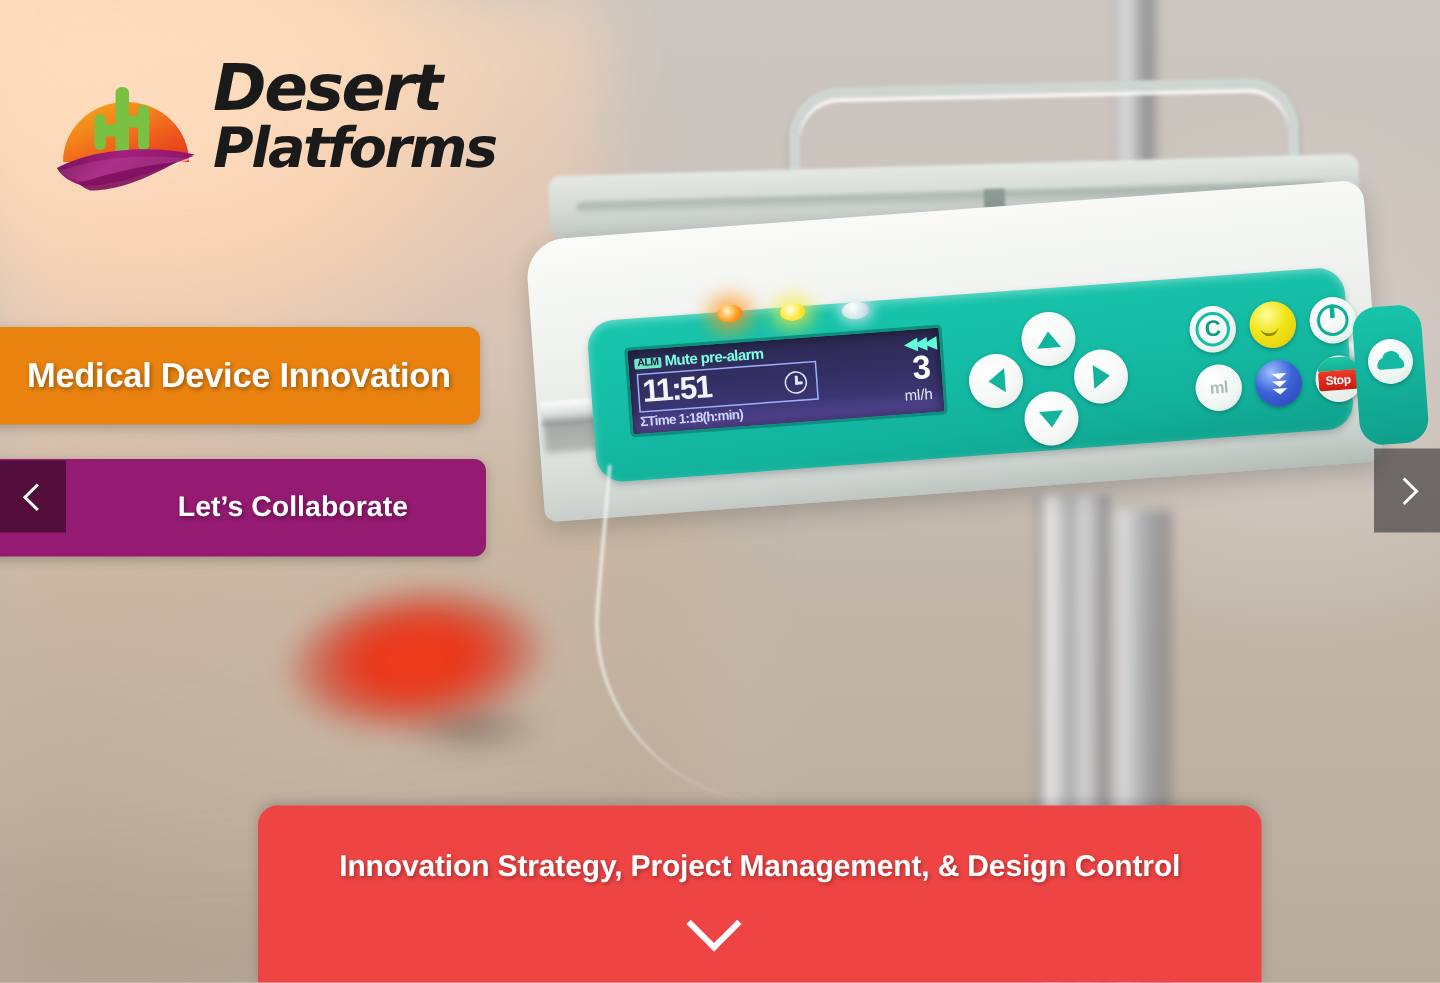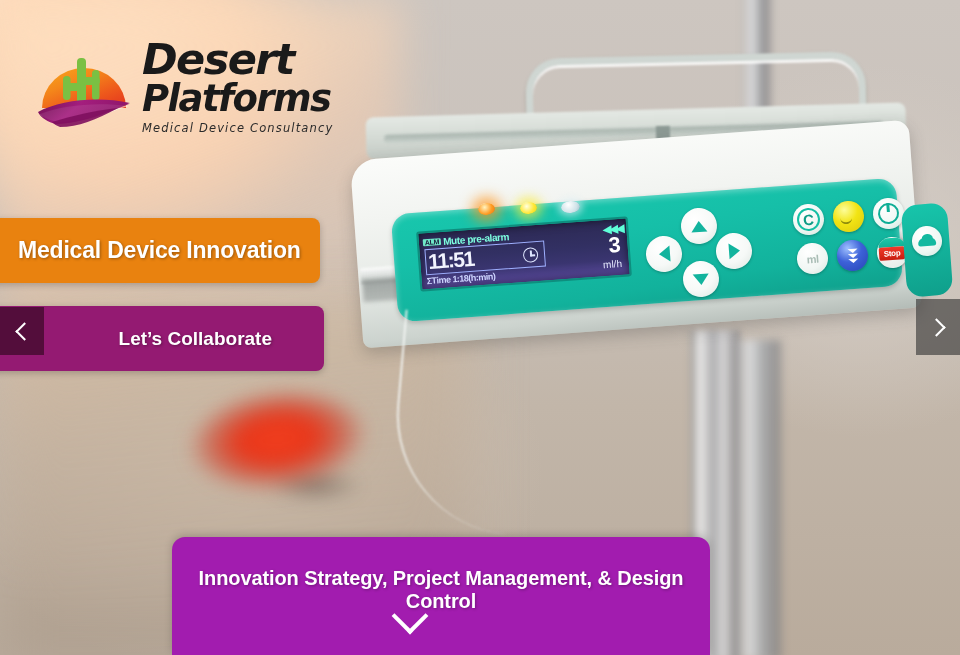--- a/index.html
+++ b/index.html
@@ -307,22 +307,22 @@
   }
   .chev {
     width:13px; height:13px;
     border-top:2.5px solid #ffffff;
     border-right:2.5px solid #ffffff;
   }
   .chev-left  { transform:rotate(-135deg); margin-left:4px; }
   .chev-right { transform:rotate(45deg); margin-right:4px; }
 
   .banner-bottom {
-    position:absolute; left:172px; top:537px; width:538px; height:118px;
-    background:#a21caf;
+    position:absolute; left:172px; top:537px; width:669px; height:118px;
+    background:#ef4444;
     border-radius:13px 13px 0 0;
     box-shadow:0 -2px 8px rgba(0,0,0,.18);
     z-index:5;
   }
   .banner-bottom .bb-text {
     position:absolute; left:0; right:0; top:30px; text-align:center;
     color:#ffffff; font-size:20px; font-weight:bold;
     text-shadow:1px 1px 3px rgba(0,0,0,.3); letter-spacing:-.1px;
   }
   .scroll-chev {
@@ -487,17 +487,16 @@
         </g>
         <path d="M4 62 C26 50 64 46 96 53 C70 63 52 72 22 74 C14 72 7 68 4 62 Z" fill="url(#swGrad)"></path>
         <path d="M6 64 C30 55 62 52 94 56 C68 65 50 71 24 72 C16 70 9 68 6 64 Z" fill="#ffffff" opacity=".55"></path>
         <path d="M5 63 C28 52 62 49 95 54 C69 64 50 73 22 74 C14 71 8 67 5 63 Z" fill="url(#swGrad)" opacity=".85"></path>
         <path d="M18 72 C38 66 62 60 84 58 C62 70 44 77 26 77 C23 76 20 74 18 72 Z" fill="#7e0f5e" opacity=".9"></path>
       </svg>
     </div>
     <div class="logo-text">
       <div class="logo-l1">Desert</div>
       <div class="logo-l2">Platforms</div>
-      <div class="logo-l3">Medical Device Consultancy</div>
     </div>
   </div>
 
 </div>
 
 </body></html>

